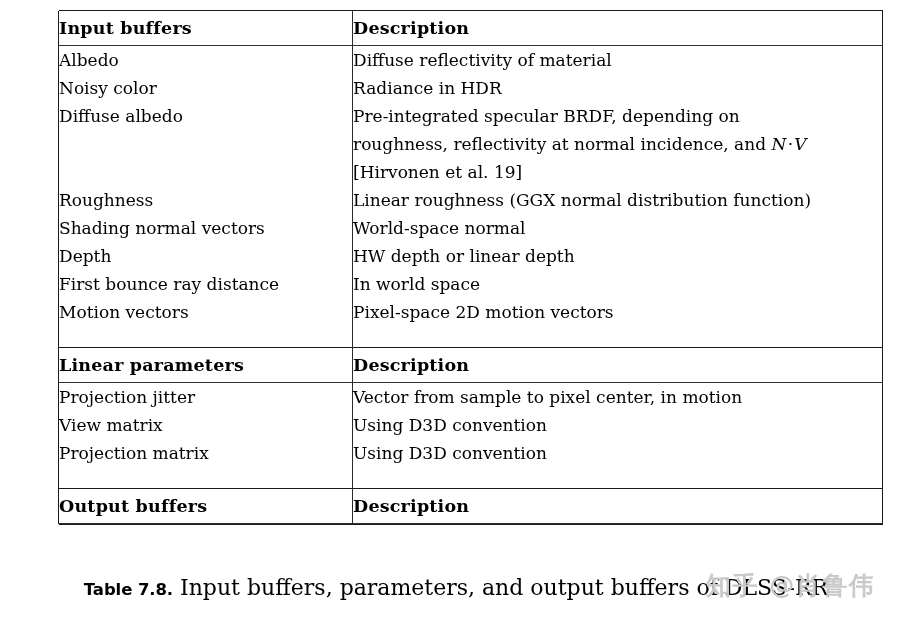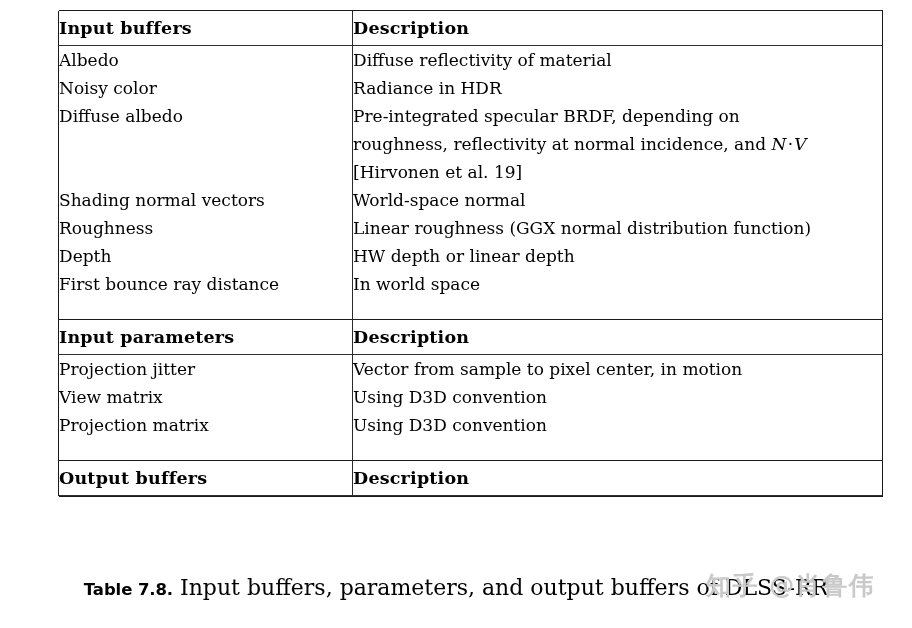--- a/index.html
+++ b/index.html
@@ -196,47 +196,51 @@
         <tr class="body-row">
           <td class="cell-l">Diffuse albedo</td>
           <td class="cell-r">
             <div>Pre-integrated specular BRDF, depending on</div>
             <div><span>roughness, reflectivity at normal incidence, and </span><span class="mathvar">N</span><span class="mathdot">·</span><span class="mathvar">V</span></div>
             <div>[Hirvonen et al. 19]</div>
           </td>
         </tr>
 
         <tr class="body-row">
+          <td class="cell-l">Roughness</td>
+          <td class="cell-r">Linear roughness (GGX normal distribution function)</td>
+        </tr>
+        <tr class="body-row">
           <td class="cell-l">Shading normal vectors</td>
           <td class="cell-r">World-space normal</td>
         </tr>
         <tr class="body-row">
-          <td class="cell-l">Roughness</td>
-          <td class="cell-r">Linear roughness (GGX normal distribution function)</td>
-        </tr>
-        <tr class="body-row">
           <td class="cell-l">Depth</td>
           <td class="cell-r">HW depth or linear depth</td>
         </tr>
         <tr class="body-row">
           <td class="cell-l">First bounce ray distance</td>
           <td class="cell-r">In world space</td>
+        </tr>
+        <tr class="body-row">
+          <td class="cell-l">Motion vectors</td>
+          <td class="cell-r">Pixel-space 2D motion vectors</td>
         </tr>
 
         <tr class="spacer">
           <td class="cell-l"></td>
           <td class="cell-r"></td>
         </tr>
 
         <tr class="rule-top">
           <td></td>
           <td></td>
         </tr>
         <tr class="hdr">
-          <th class="cell-l">Input parameters</th>
+          <th class="cell-l">Linear parameters</th>
           <th class="cell-r">Description</th>
         </tr>
         <tr class="rule-mid">
           <td></td>
           <td></td>
         </tr>
 
         <tr class="body-row">
           <td class="cell-l">Projection jitter</td>
           <td class="cell-r">Vector from sample to pixel center, in motion</td>

